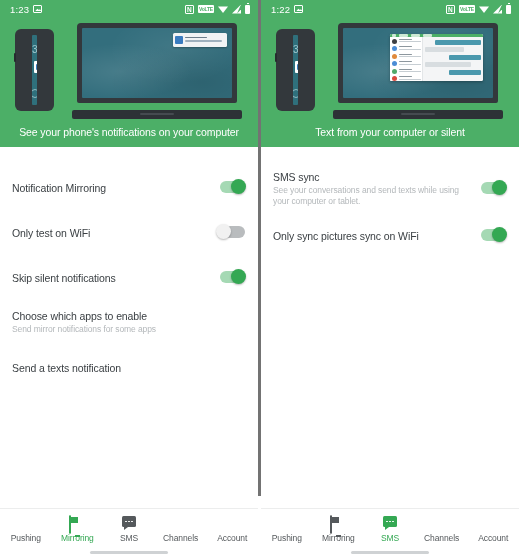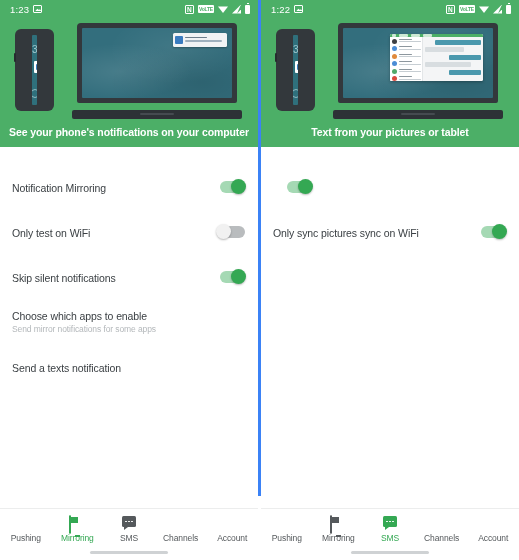--- a/index.html
+++ b/index.html
@@ -2,21 +2,21 @@
 <html><head>
 <meta charset="utf-8">
 <style>
   * { box-sizing: border-box; margin: 0; padding: 0; }
   html, body {
     width: 519px; height: 560px;
     background: #ffffff;
     font-family: "Liberation Sans", sans-serif;
     overflow: hidden;
   }
-  .screens { display: flex; width: 519px; height: 496px; background: #3b82f6; }
+  .screens { display: flex; width: 519px; height: 496px; background: #737373; }
   .panel {
     width: 258px; height: 560px;
     background: #ffffff;
     position: relative;
     display: flex; flex-direction: column;
   }
   .panel.right { width: 258px; margin-left: 3px; }
 
   
   .statusbar {
@@ -68,21 +68,21 @@
   }
 
   
   .hero {
     background: #4CAF67; height: 129px;
     position: relative; display: flex; flex-direction: column;
   }
   .hero-art { flex: 1; position: relative; }
   .hero-caption {
     text-align: center; color: #ffffff;
-    font-size: 10.5px; font-weight: 700; letter-spacing: -0.1px;
+    font-size: 10.5px; font-weight: 400; letter-spacing: -0.1px;
     padding-bottom: 9px;
   }
 
   
   .phone {
     position: absolute; left: 15px; top: 11px;
     width: 39px; height: 82px;
     background: #33383c; border-radius: 6px;
     padding: 6px 17px;
   }
@@ -480,26 +480,30 @@
                     <span class="bub out wide"></span>
                     <span class="bub in"></span>
                   </div>
                 </div>
               </div>
             </div>
           </div>
           <div class="base"></div>
         </div>
       </div>
-      <div class="hero-caption">Text from your pictures or tablet</div>
+      <div class="hero-caption">Text from your computer or silent</div>
     </div>
 
     <div class="content">
 
       <div class="row tall">
+        <div class="row-text">
+          <div class="row-title">SMS sync</div>
+          <div class="row-sub">See your conversations and send texts while using your computer or tablet.</div>
+        </div>
         <div class="switch on">
           <span class="track"></span>
           <span class="thumb"></span>
         </div>
       </div>
 
       <div class="row">
         <div class="row-text">
           <div class="row-title">Only sync pictures sync on WiFi</div>
         </div>

